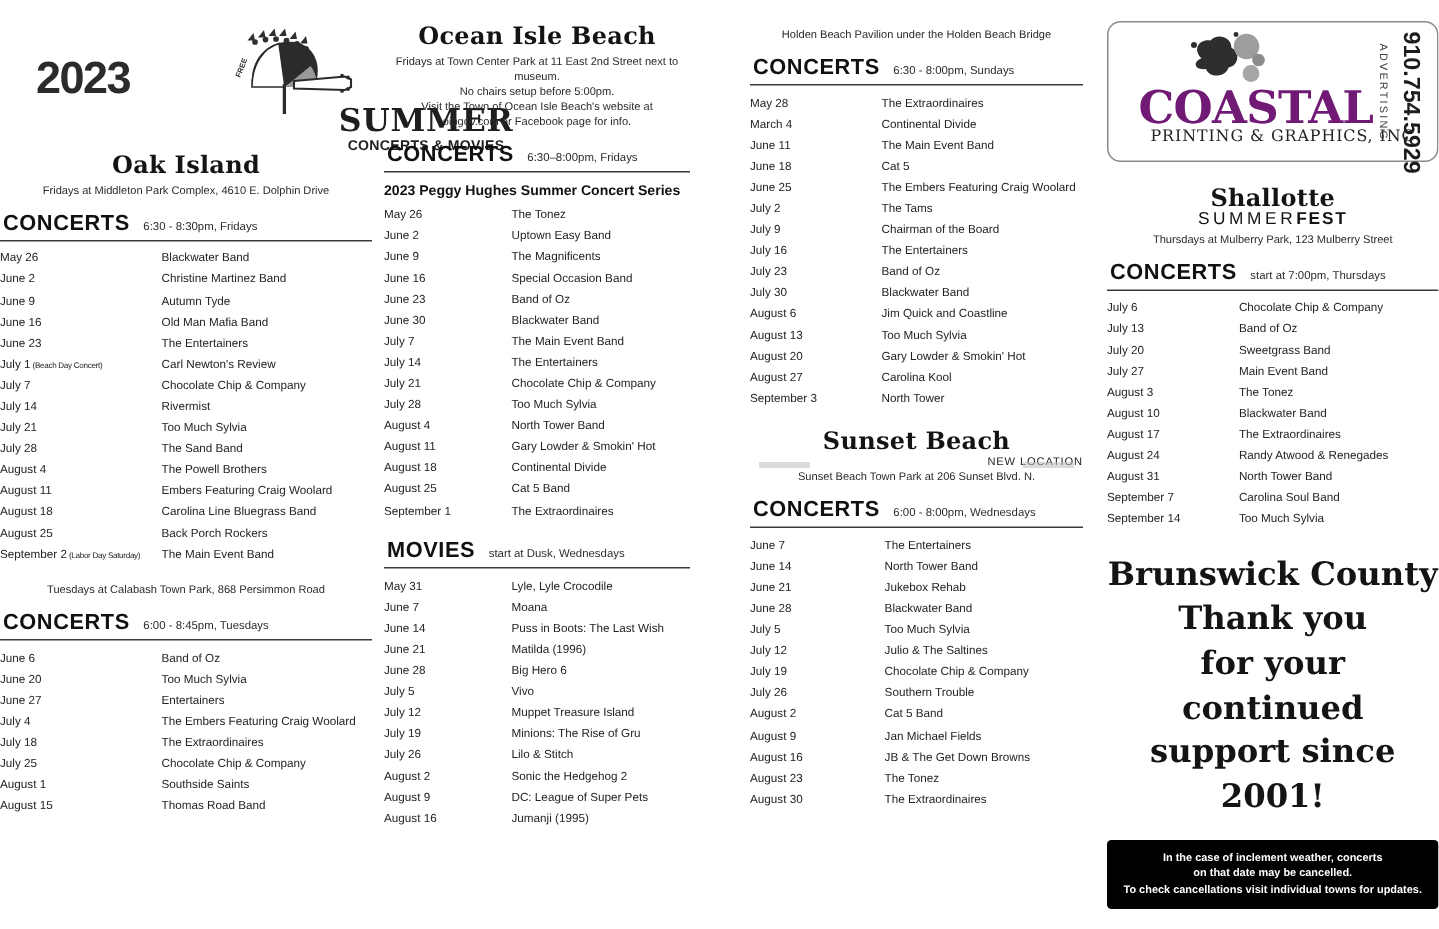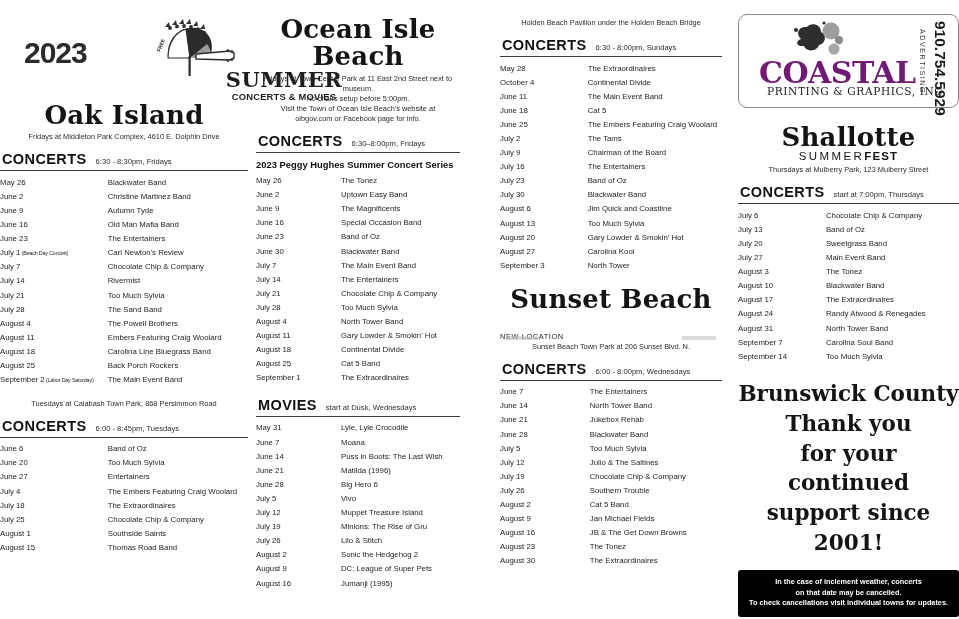--- a/index.html
+++ b/index.html
@@ -27,45 +27,45 @@
     color:#2b2b2b;
   }
   .logo{position:absolute;left:110px;top:14px;width:128px;height:82px;}
 
   
   .town{margin-top:2px;}
   .town-name{
     text-align:center;
     font-family:"DejaVu Serif", serif;
     font-weight:bold;
-    font-size:26px;
+    font-size:16px;
     color:#141414;
     line-height:1.05;
     letter-spacing:0.2px;
   }
   .town-sub{
     text-align:center;
     font-size:7.4px;
     color:#2a2a2a;
     margin-top:3px;
     line-height:1.35;
   }
   .summerfest{
     text-align:center;
     font-size:11.5px;
     letter-spacing:2.4px;
     margin-top:-1px;
     color:#141414;
   }
   .summerfest b{letter-spacing:1.2px;}
   .newloc{
-    text-align:left;
+    text-align:right;
     font-size:7.4px;
     letter-spacing:0.6px;
-    margin-top:18px;
+    margin-top:0;
     color:#202020;
     position:relative;
   }
   .newloc::before,.newloc::after{
     content:"";position:absolute;top:50%;width:34px;height:4px;
     background:linear-gradient(#bdbdbd,#bdbdbd);
     background-size:100% 1px;background-repeat:repeat-y;
     opacity:.55;
   }
   .newloc::before{left:6px;}
@@ -462,21 +462,21 @@
         <span class="sec-meta">6:30 - 8:00pm, Sundays</span>
       </div>
       <div class="rule"></div>
       <table class="listing">
           <tbody>
             <tr>
               <td class="date">May 28</td>
               <td class="act">The Extraordinaires</td>
             </tr>
             <tr>
-              <td class="date">October 4</td>
+              <td class="date">March 4</td>
               <td class="act">Continental Divide</td>
             </tr>
             <tr>
               <td class="date">June 11</td>
               <td class="act">The Main Event Band</td>
             </tr>
             <tr>
               <td class="date">June 18</td>
               <td class="act">Cat 5</td>
             </tr>

